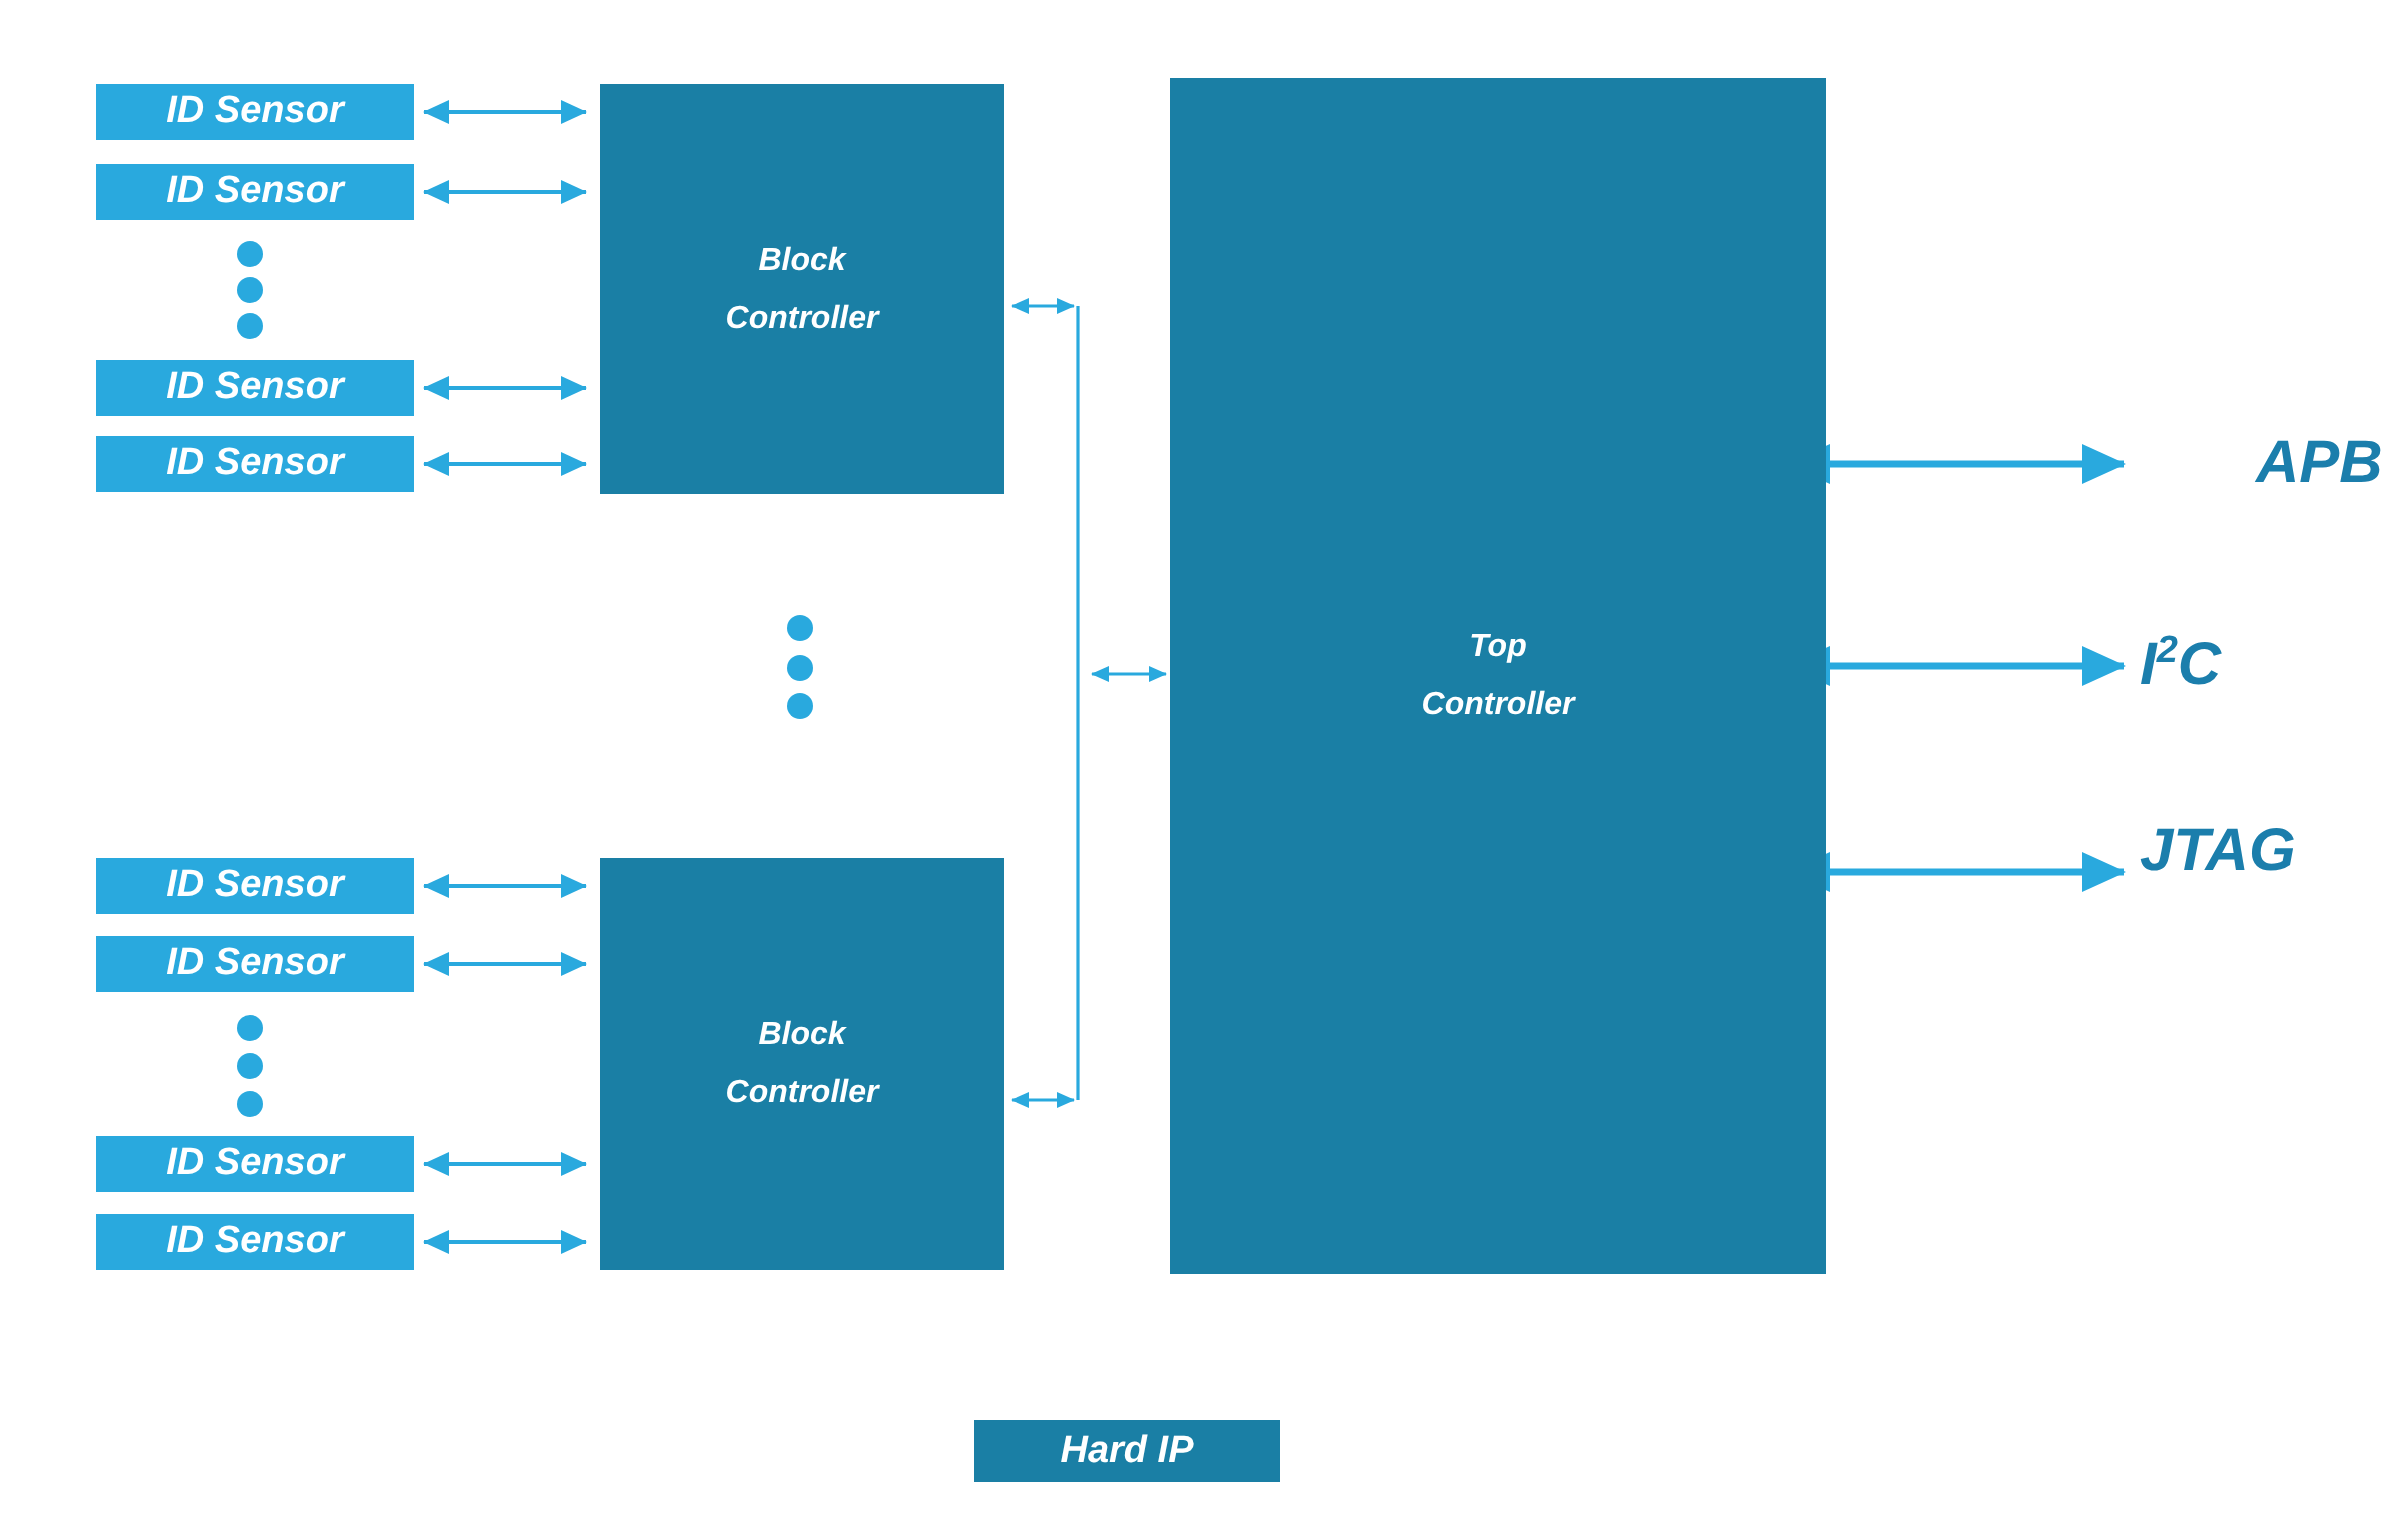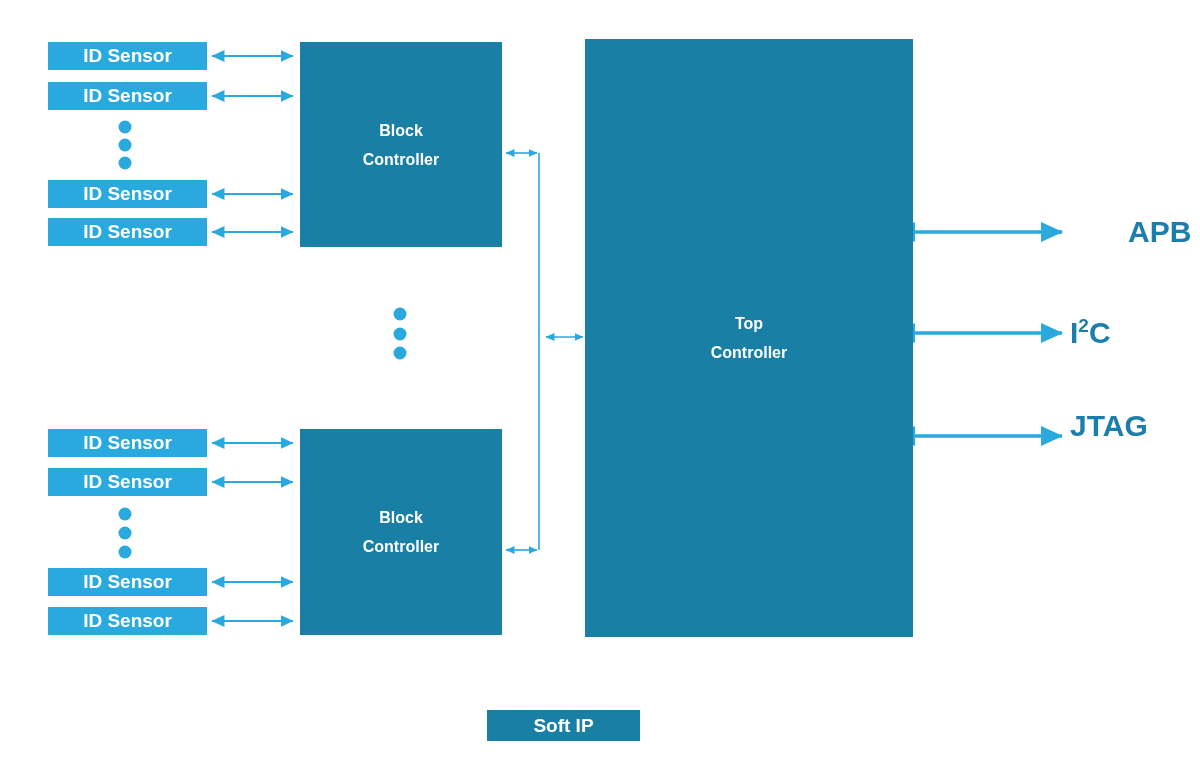--- a/index.html
+++ b/index.html
@@ -16,21 +16,21 @@
     background: #ffffff;
     font-family: "Liberation Sans", sans-serif;
     overflow: hidden;
   }
   .overlay {
     position: absolute;
     left: 0; top: 0;
     width: 1200px; height: 768px;
     pointer-events: none;
   }
-  .abs { position: absolute; box-sizing: border-box; }
+  .abs { position: absolute; box-sizing: border-box; font-style: italic; }
   .box {
     display: flex;
     align-items: center;
     justify-content: center;
     color: var(--box-text);
     font-weight: bold;
     text-align: center;
   }
   .sensor {
     left: 48px;
@@ -141,15 +141,15 @@
   <div class="abs box controller" style="left:300px; top:429px; width:202px; height:206px;">Block
 Controller</div>
 
   <div class="abs box controller" style="left:585px; top:39px; width:328px; height:598px;">Top
 Controller</div>
 
   <div class="abs if-label" style="left:1128px; top:214px;">APB</div>
   <div class="abs if-label" style="left:1070px; top:315px;text-align:right;"><span>I</span><span class="sup">2</span><span>C</span></div>
   <div class="abs if-label" style="left:1070px; top:408px;">JTAG</div>
 
-  <div class="abs box legend-box legend-soft" style="left:487px; top:710px; width:153px;">Soft IP</div>
+  <div class="abs box legend-box legend-soft" style="left:487px; top:710px; width:153px;">Hard IP</div>
 
 </div>
 
 </body></html>

